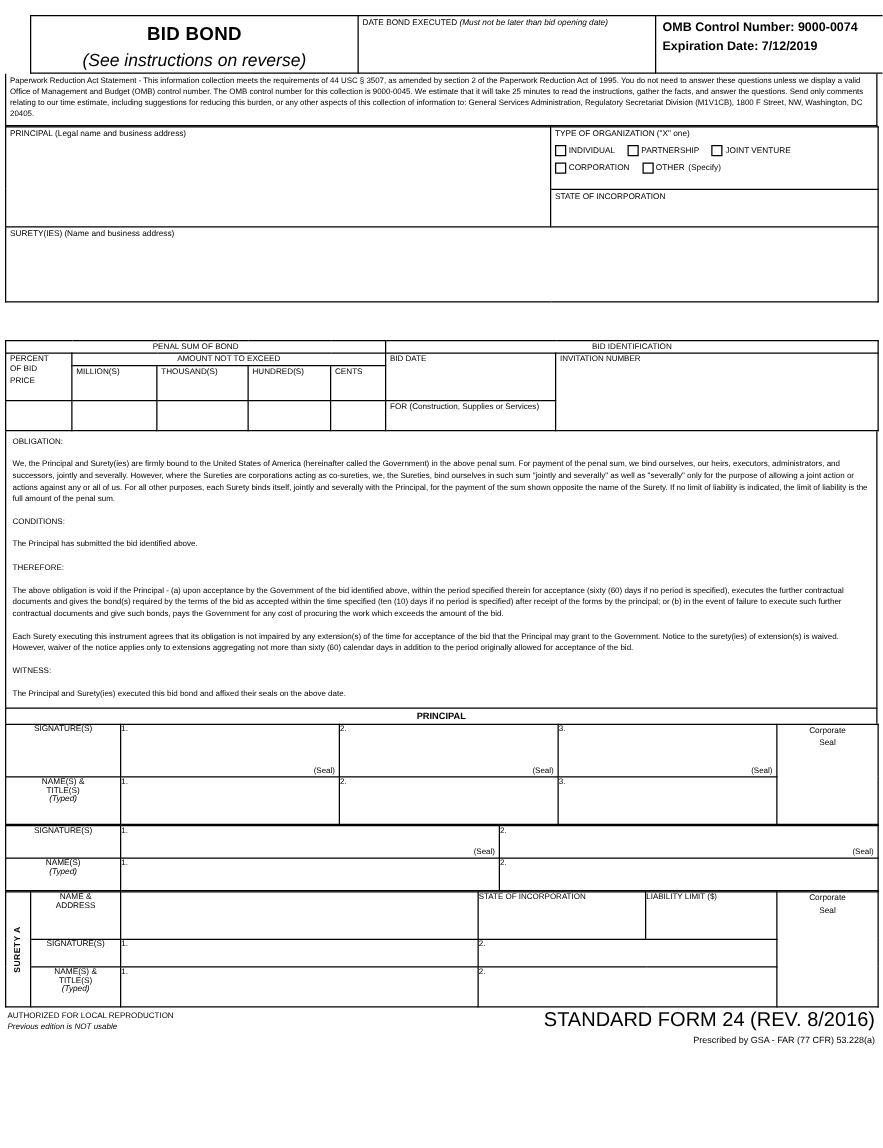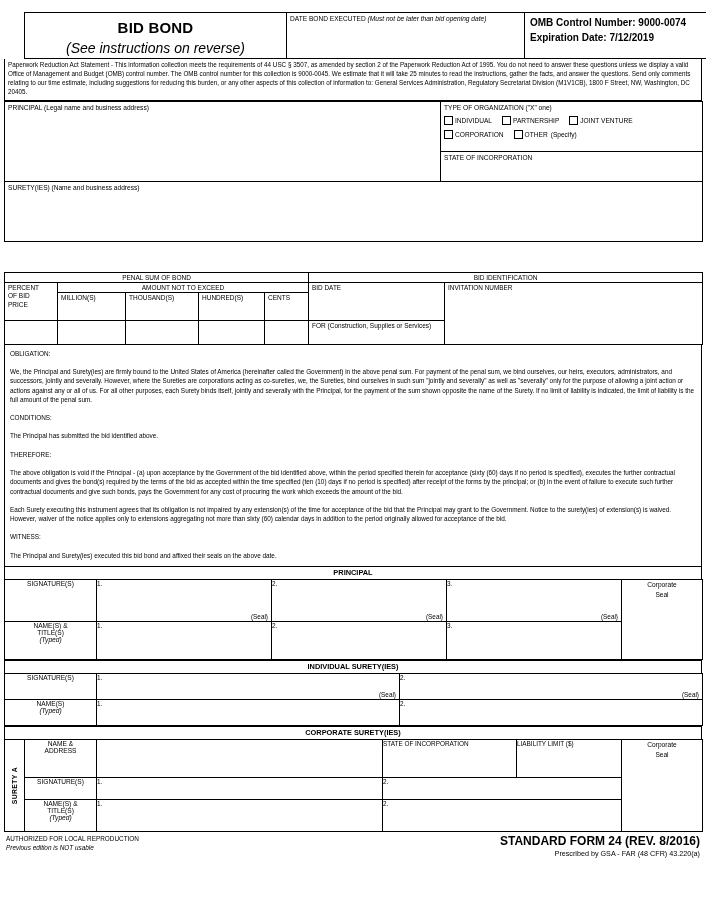--- a/index.html
+++ b/index.html
@@ -107,21 +107,21 @@
     text-align: center; font-size: 6.8px; font-weight: bold;
     letter-spacing: .4px; white-space: nowrap;
   }
   .vert-wrap { height: 100%; display: flex; align-items: center; justify-content: center; }
 
   
   .footer { margin-top: 1px; position: relative; padding: 1px 2px 0 2px; }
   .footer-left { font-size: 6.4px; line-height: 1.45; }
   .footer-left .ital { font-style: italic; }
   .footer-right { position: absolute; right: 2px; top: 1px; text-align: right; }
-  .sf-line { font-size: 12px; font-weight: bold; }
+  .sf-line { font-size: 16px; font-weight: normal; }
   .sf-sub { font-size: 7.2px; margin-top: 1px; }
 </style>
 </head>
 <body>
 
 <div class="page">
 
   <div class="header-wrap">
     <table class="hdr-tbl">
       <colgroup>
@@ -319,21 +319,20 @@
       <td class="sigcell">
         <span class="num">2.</span>
       </td>
       <td class="sigcell">
         <span class="num">3.</span>
       </td>
     </tr>
   </tbody>
     </table>
 
-  <div class="band">INDIVIDUAL SURETY(IES)</div>
   <table class="sig-tbl">
     <colgroup>
         <col style="width:92px">
         <col style="width:303px">
         <col style="width:303px">
       </colgroup>
     <tbody>
         <tr>
       <td class="rowlabel" style="height:26px">
         <span>SIGNATURE(S)</span>
@@ -355,21 +354,20 @@
       <td class="sigcell">
         <span class="num">1.</span>
       </td>
       <td class="sigcell">
         <span class="num">2.</span>
       </td>
     </tr>
   </tbody>
     </table>
 
-  <div class="band">CORPORATE SURETY(IES)</div>
   <table class="sig-tbl">
     <colgroup>
       <col style="width:20px">
         <col style="width:72px">
         <col style="width:286px">
       <col style="width:134px">
         <col style="width:105px">
         <col style="width:81px">
     </colgroup>
     <tbody>
@@ -422,17 +420,17 @@
   </tbody>
     </table>
 
   <div class="footer">
     <div class="footer-left">
       <div>AUTHORIZED FOR LOCAL REPRODUCTION</div>
       <div class="ital">Previous edition is NOT usable</div>
     </div>
     <div class="footer-right">
       <div class="sf-line">STANDARD FORM 24 (REV. 8/2016)</div>
-      <div class="sf-sub">Prescribed by GSA - FAR (48 CFR) 43.220(a)</div>
+      <div class="sf-sub">Prescribed by GSA - FAR (77 CFR) 53.228(a)</div>
     </div>
   </div>
 
 </div>
 
 </body></html>

